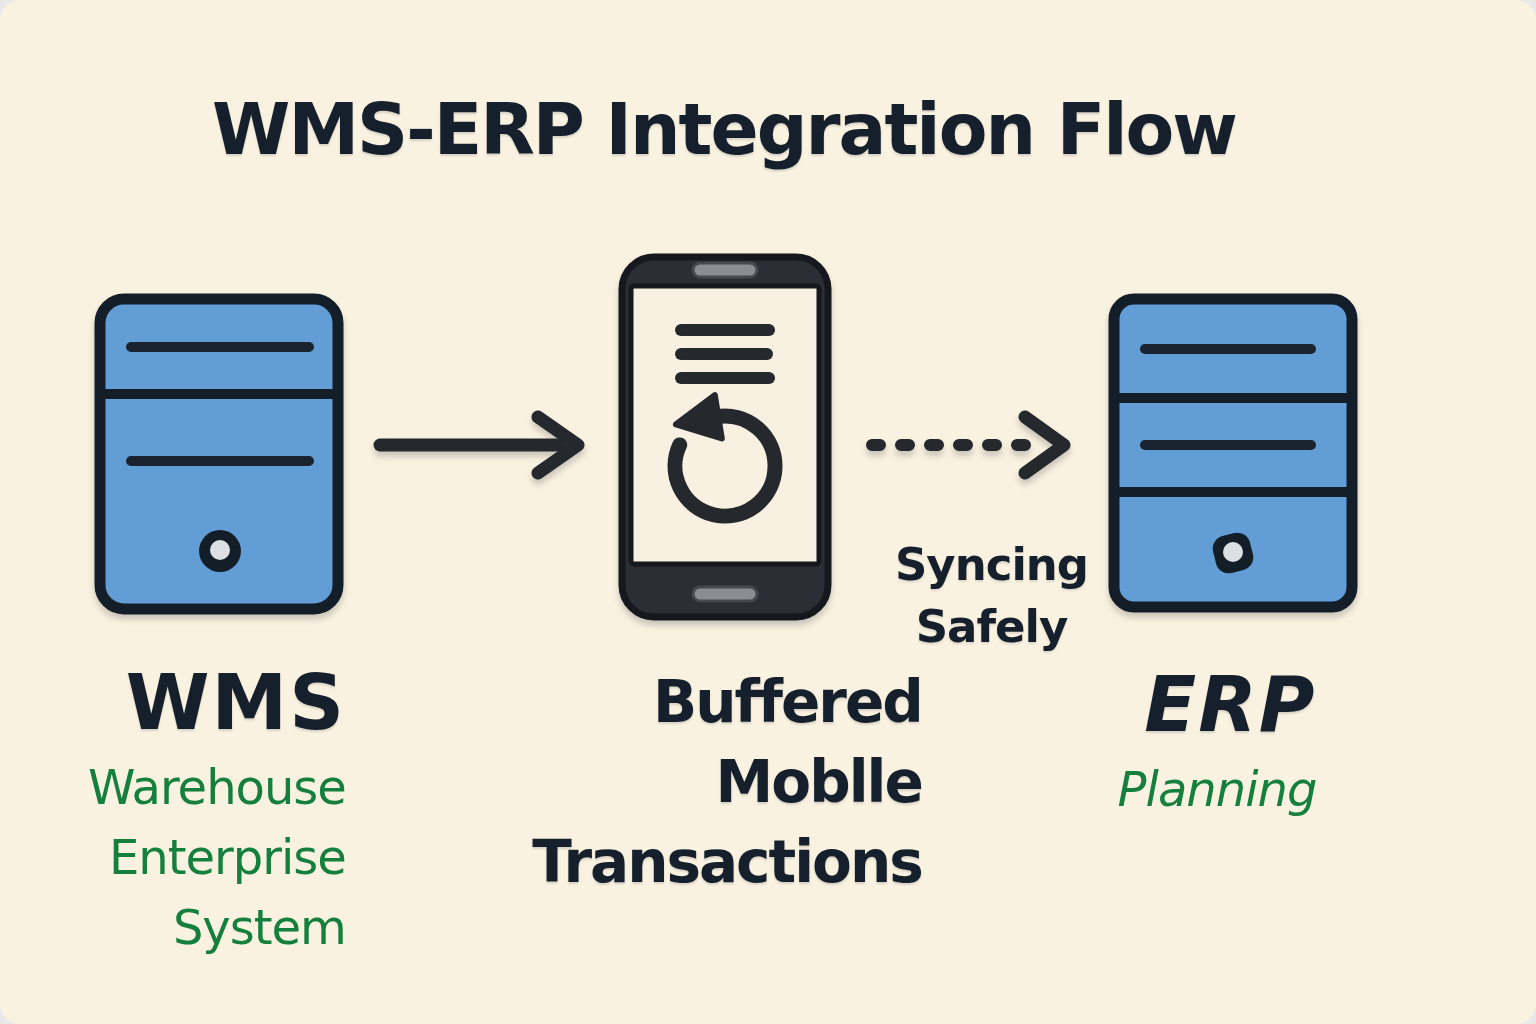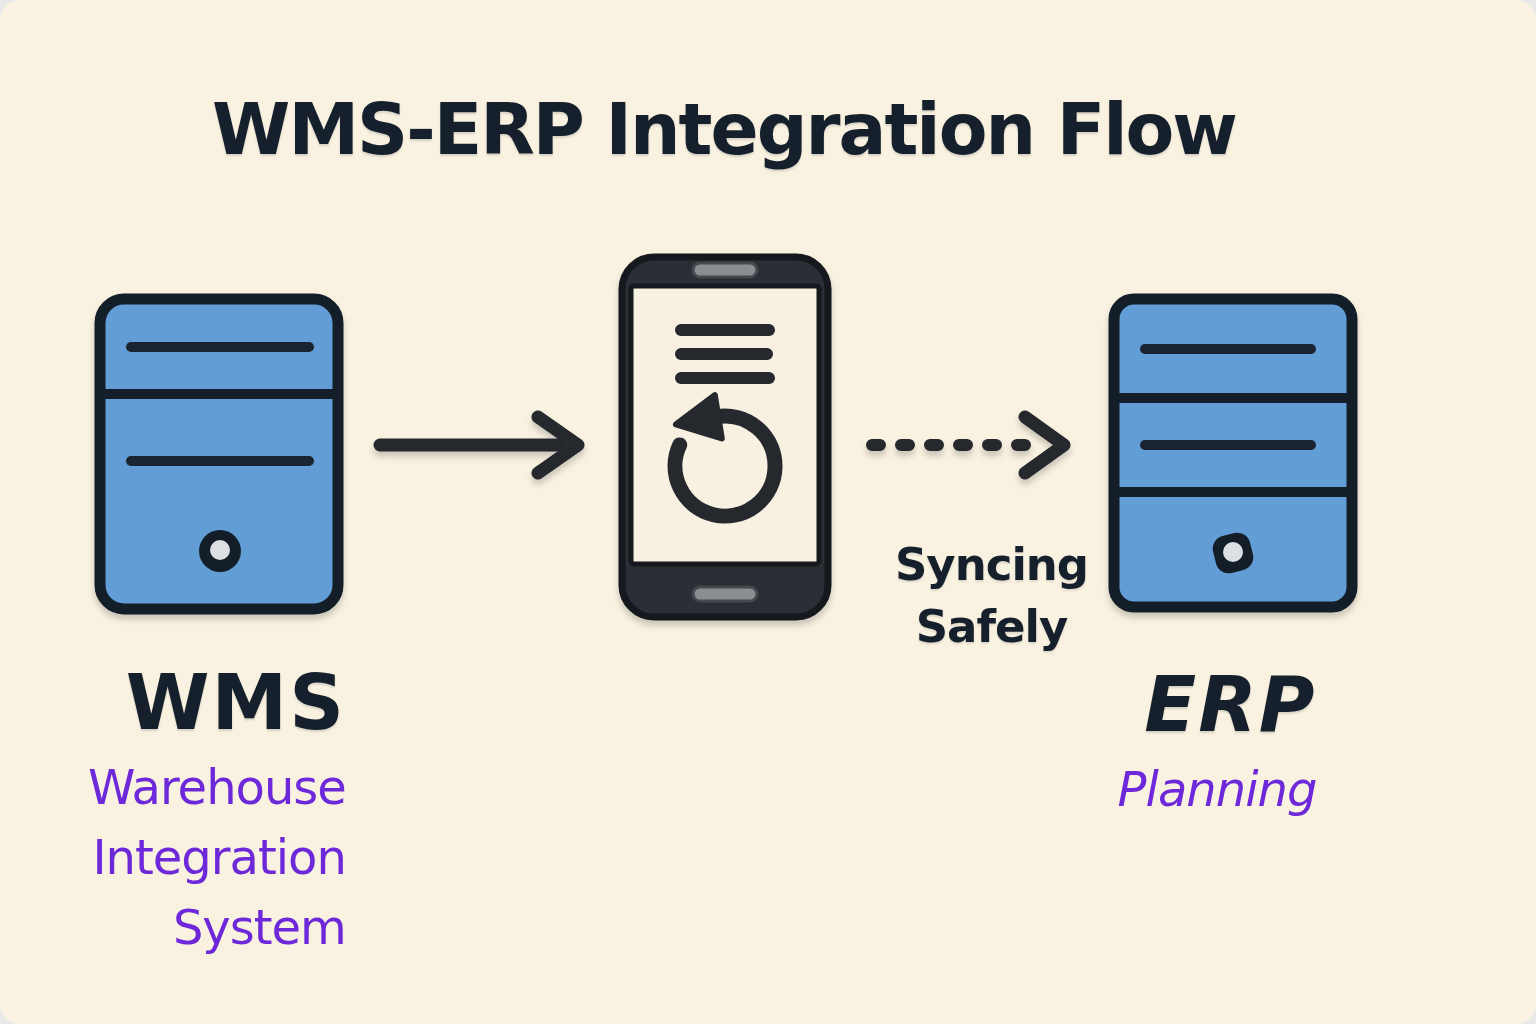--- a/index.html
+++ b/index.html
@@ -71,21 +71,21 @@
     font-weight: 700;
     letter-spacing: 2px;
     text-shadow: 0 2px 2px rgba(21,32,44,0.15);
   }
   .fullname {
     margin-top: 6px;
     font-size: 48px;
     line-height: 70px;
     font-weight: 400;
     letter-spacing: -1px;
-    color: #6d28d9;
+    color: #15803d;
   }
   .fullname span { display: block; }
 
   .label-mobile .bufferline {
     display: block;
     font-size: 58px;
     line-height: 80px;
     font-weight: 700;
     letter-spacing: -2px;
     text-shadow: 0 2px 2px rgba(21,32,44,0.15);
@@ -145,25 +145,30 @@
     <line x1="38" y1="57" x2="204" y2="57" stroke="#1A2430" stroke-width="10" stroke-linecap="round"></line>
     <line x1="38" y1="153" x2="204" y2="153" stroke="#1A2430" stroke-width="10" stroke-linecap="round"></line>
     <rect x="107" y="242" width="38" height="38" rx="13" transform="rotate(-14 126 261)" fill="#141E29"></rect>
     <circle cx="126" cy="260" r="10" fill="#DCE0E4"></circle>
   </svg>
 
   <div class="node-label label-wms">
     <div class="acronym">WMS</div>
     <div class="fullname">
       <span>Warehouse</span>
-      <span>Integration</span>
+      <span>Enterprise</span>
       <span>System</span>
     </div>
   </div>
 
+  <div class="node-label label-mobile">
+    <span class="bufferline">Buffered</span>
+    <span class="bufferline">Moblle</span>
+    <span class="bufferline">Transactions</span>
+  </div>
 
   <div class="node-label label-erp">
     <div class="acronym">ERP</div>
     <div class="fullname">
       <span>Planning</span>
     </div>
   </div>
 
 </div>
 

